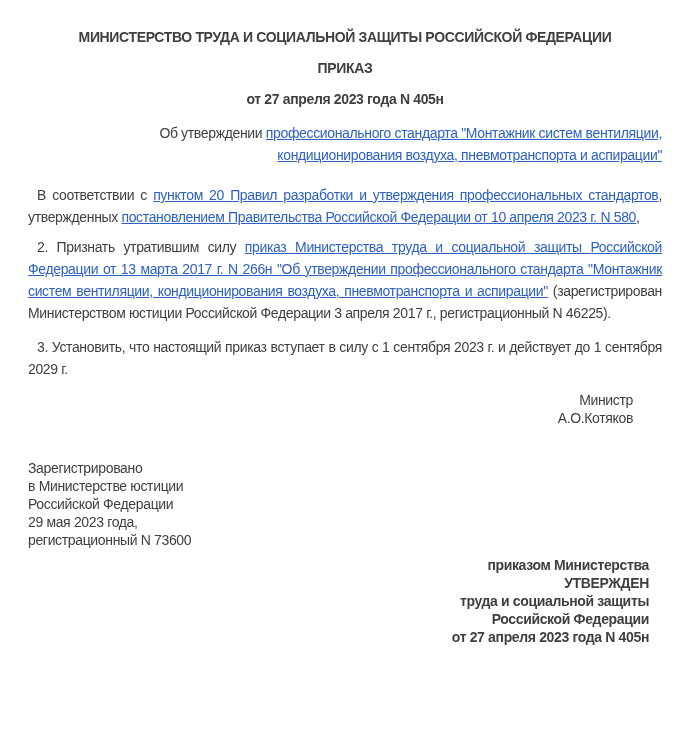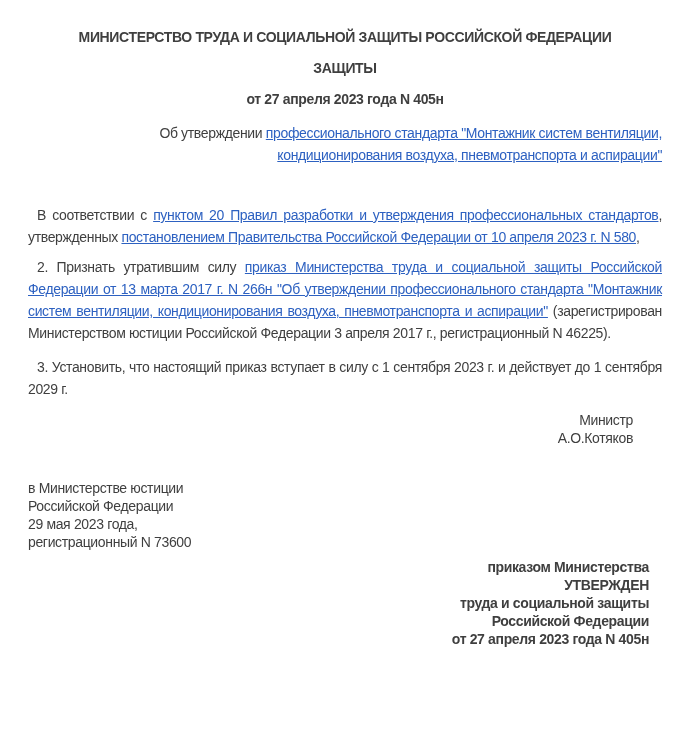--- a/index.html
+++ b/index.html
@@ -30,21 +30,21 @@
   .lnk {
     color: #2d61c1;
     text-decoration: underline;
     cursor: pointer;
   }
   .para {
     text-align: justify;
     text-indent: 9px;
     margin: 8px 0 0 0;
   }
-  .para.first { margin-top: 38px; }
+  .para.first { margin-top: 18px; }
   .para.noindent { text-indent: 0; }
   .para.gap { margin-top: 12px; }
   .sig {
     text-align: right;
     line-height: 18px;
     margin: 11px 29px 0 0;
   }
   .reg {
     line-height: 18px;
     margin: 32px 0 0 0;
@@ -55,39 +55,40 @@
     line-height: 18px;
     margin: 7px 13px 0 0;
   }
 </style>
 </head>
 <body>
 
 <div class="doc">
 
   <p class="hdr">МИНИСТЕРСТВО ТРУДА И СОЦИАЛЬНОЙ ЗАЩИТЫ РОССИЙСКОЙ ФЕДЕРАЦИИ</p>
-  <p class="hdr">ЗАЩИТЫ</p>
+  <p class="hdr">ПРИКАЗ</p>
   <p class="hdr">от 27 апреля 2023 года N 405н</p>
 
   <div class="title"><span>Об утверждении </span><a class="lnk"><span>профессионального стандарта "Монтажник систем вентиляции,</span><br><span>кондиционирования воздуха, пневмотранспорта и аспирации"</span></a></div>
 
   <p class="para first"><span>В соответствии с </span><a class="lnk">пунктом 20 Правил разработки и утверждения профессиональных стандартов</a><span>, утвержденных </span><a class="lnk">постановлением Правительства Российской Федерации от 10 апреля 2023 г. N 580</a><span>,</span></p>
 
 
 
   <p class="para"><span>2. Признать утратившим силу </span><a class="lnk">приказ Министерства труда и социальной защиты Российской Федерации от 13 марта 2017 г. N 266н "Об утверждении профессионального стандарта "Монтажник систем вентиляции, кондиционирования воздуха, пневмотранспорта и аспирации"</a><span> (зарегистрирован Министерством юстиции Российской Федерации 3 апреля 2017 г., регистрационный N 46225).</span></p>
 
   <p class="para gap">3. Установить, что настоящий приказ вступает в силу с 1 сентября 2023 г. и действует до 1 сентября 2029 г.</p>
 
   <div class="sig">
     <div>Министр</div>
     <div>А.О.Котяков</div>
   </div>
 
   <div class="reg">
+    <div>Зарегистрировано</div>
     <div>в Министерстве юстиции</div>
     <div>Российской Федерации</div>
     <div>29 мая 2023 года,</div>
     <div>регистрационный N 73600</div>
   </div>
 
   <div class="appr">
     <div>приказом Министерства</div>
     <div>УТВЕРЖДЕН</div>
     <div>труда и социальной защиты</div>

